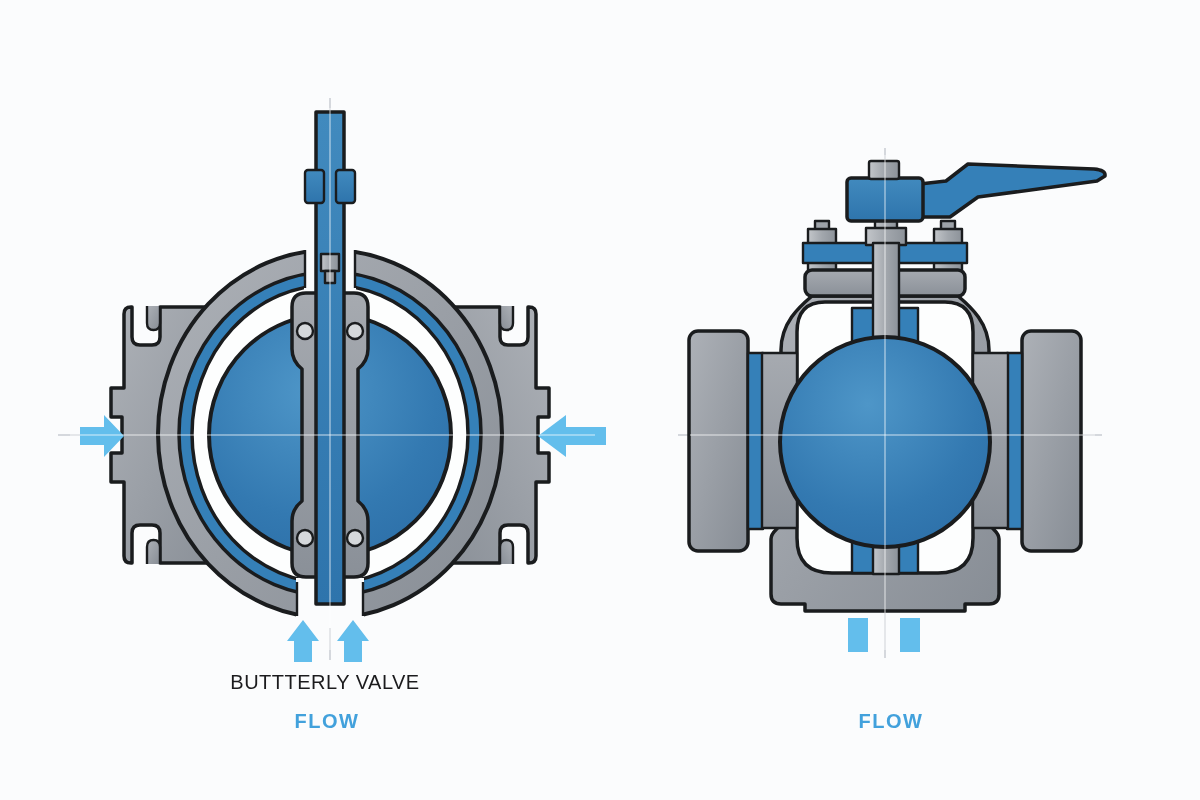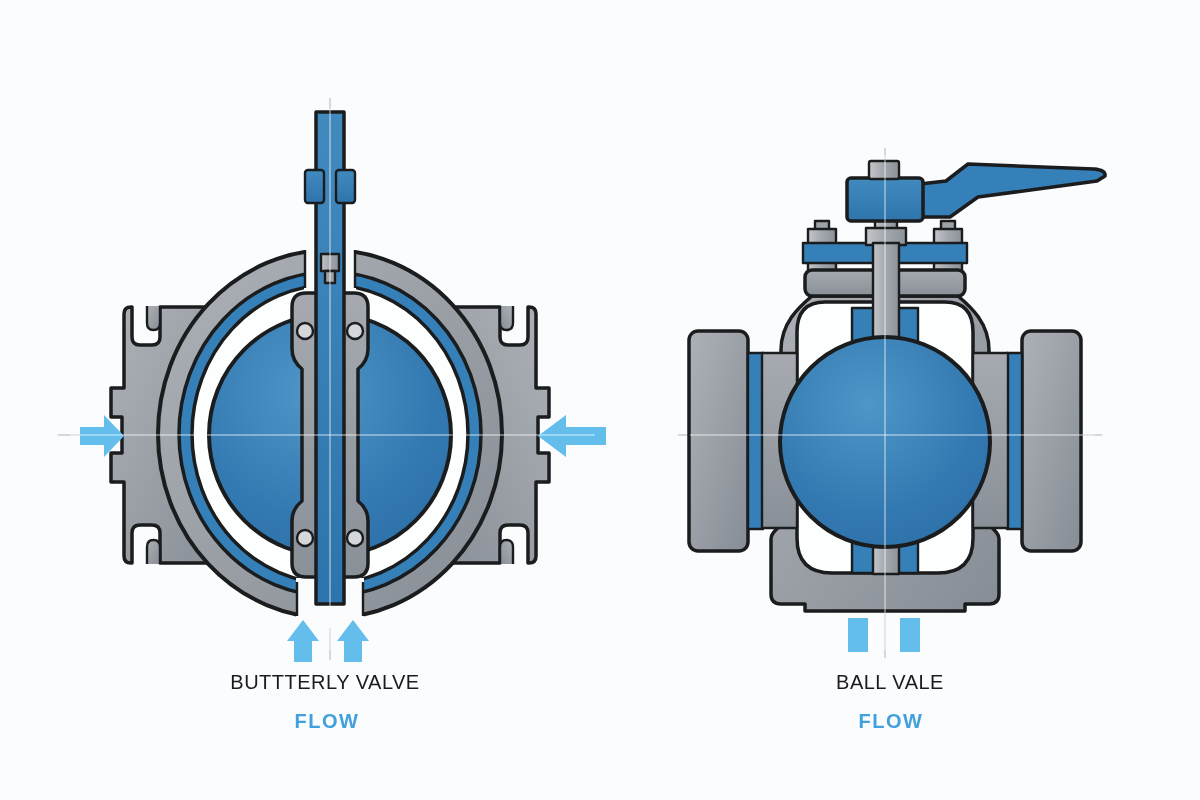--- a/index.html
+++ b/index.html
@@ -142,15 +142,14 @@
     <rect class="arrow" x="848" y="618" width="20" height="34"></rect>
     <rect class="arrow" x="900" y="618" width="20" height="34"></rect>
 
     <line class="clw" x1="885" y1="155" x2="885" y2="650"></line>
     <line class="clw" x1="690" y1="435" x2="1095" y2="435"></line>
   </g>
 </svg>
 
   <div class="label title" style="left:325px;top:671px;">BUTTTERLY VALVE</div>
   <div class="label flow" style="left:327px;top:710px;">FLOW</div>
-  <div class="label title" style="left:890px;top:671px;">BALL VALE</div>
   <div class="label flow" style="left:891px;top:710px;">FLOW</div>
 </div>
 
 </body></html>

